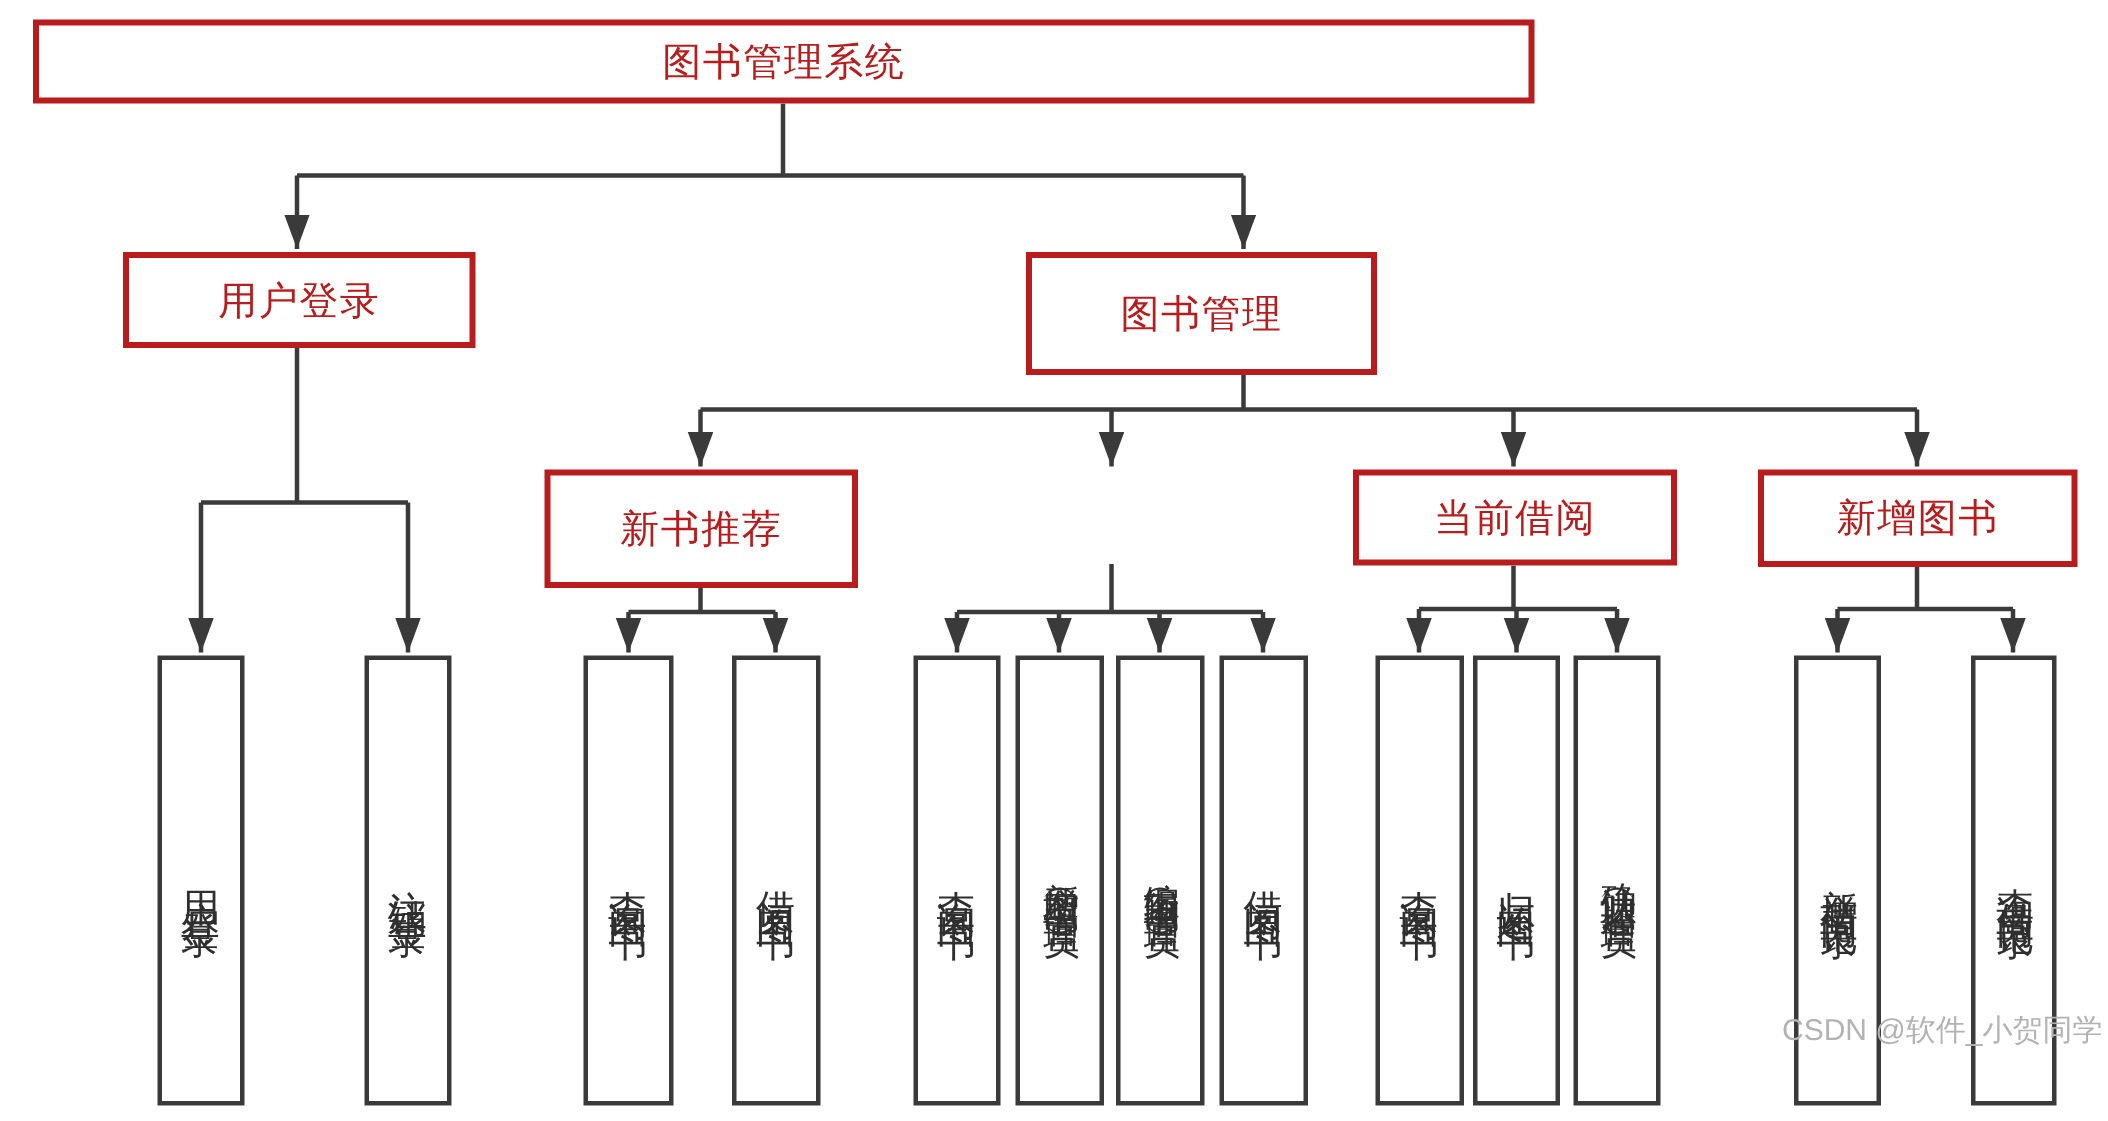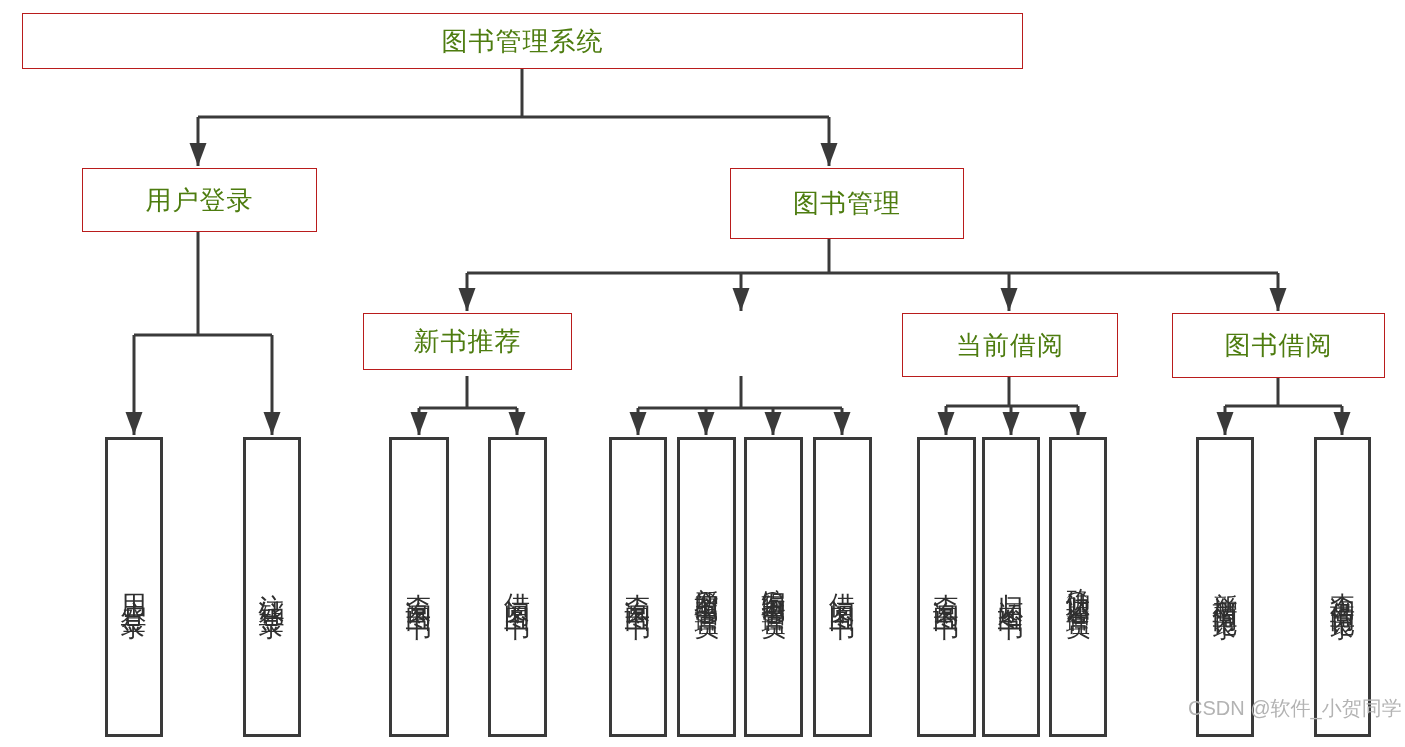--- a/index.html
+++ b/index.html
@@ -3,36 +3,36 @@
 <meta charset="utf-8">
 <style>
   html,body { margin:0; padding:0; background:#ffffff; }
   .stage {
     position:relative; width:1405px; height:747px; background:#ffffff;
     font-family:"Liberation Sans","DejaVu Sans",sans-serif; overflow:hidden;
   }
   .connectors { position:absolute; left:0; top:0; z-index:1; }
   .hnode {
     position:absolute; box-sizing:border-box; z-index:2;
-    border:1px solid #b91c1c; background:#ffffff; color:#4d7c0f;
+    border:4px solid #b91c1c; background:#ffffff; color:#b91c1c;
     display:flex; align-items:center; justify-content:center;
     font-size:26px; letter-spacing:1px; white-space:nowrap;
   }
   .vnode {
     position:absolute; box-sizing:border-box; z-index:2;
     top:437px; height:300px;
     border:3px solid #3a3a3a; background:#ffffff; color:#2f2f2f;
     display:flex; align-items:center; justify-content:center;
     writing-mode:vertical-rl; text-orientation:mixed;
     font-size:26px; letter-spacing:7px; line-height:1;
   }
   .vnode.med  { font-size:25px; letter-spacing:5px; }
   .vnode.long { font-size:24px; letter-spacing:4px; }
   .watermark {
-    position:absolute; left:1188px; top:695px; z-index:5;
+    position:absolute; left:1188px; top:673px; z-index:5;
     color:#b3b3b3; font-size:20px; white-space:nowrap; pointer-events:none;
   }
 </style>
 </head>
 <body>
 
 <div class="stage">
 
   <svg class="connectors" width="1405" height="747" viewBox="0 0 1405 747">
     <defs>
@@ -80,25 +80,25 @@
       <path d="M1278,378 V406"></path>
       <path d="M1225,406 H1342"></path>
       <path d="M1225,406 V435" marker-end="url(#ah)"></path>
       <path d="M1342,406 V435" marker-end="url(#ah)"></path>
     </g>
   </svg>
 
   <div class="hnode" style="left:22px;top:13px;width:1001px;height:56px;">图书管理系统</div>
 
   <div class="hnode" style="left:82px;top:168px;width:235px;height:64px;">用户登录</div>
-  <div class="hnode" style="left:730px;top:168px;width:234px;height:71px;">图书管理</div>
+  <div class="hnode" style="left:684px;top:168px;width:234px;height:82px;">图书管理</div>
 
-  <div class="hnode" style="left:363px;top:313px;width:209px;height:57px;">新书推荐</div>
+  <div class="hnode" style="left:363px;top:313px;width:209px;height:79px;">新书推荐</div>
   <div class="hnode" style="left:902px;top:313px;width:216px;height:64px;">当前借阅</div>
-  <div class="hnode" style="left:1172px;top:313px;width:213px;height:65px;">图书借阅</div>
+  <div class="hnode" style="left:1172px;top:313px;width:213px;height:65px;">新增图书</div>
 
   <div class="vnode" style="left:105px;width:58px;">用户登录</div>
   <div class="vnode" style="left:243px;width:58px;">注销登录</div>
 
   <div class="vnode" style="left:389px;width:60px;">查询图书</div>
   <div class="vnode" style="left:488px;width:59px;">借阅图书</div>
 
   <div class="vnode" style="left:609px;width:58px;">查询图书</div>
   <div class="vnode long" style="left:677px;width:59px;">新增图书（管理员）</div>
   <div class="vnode long" style="left:744px;width:59px;">编辑图书（管理员）</div>

